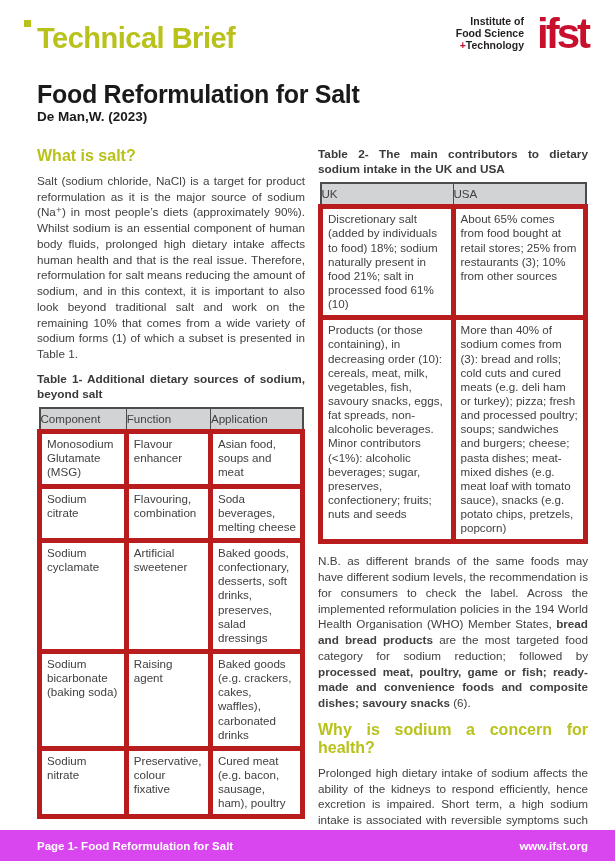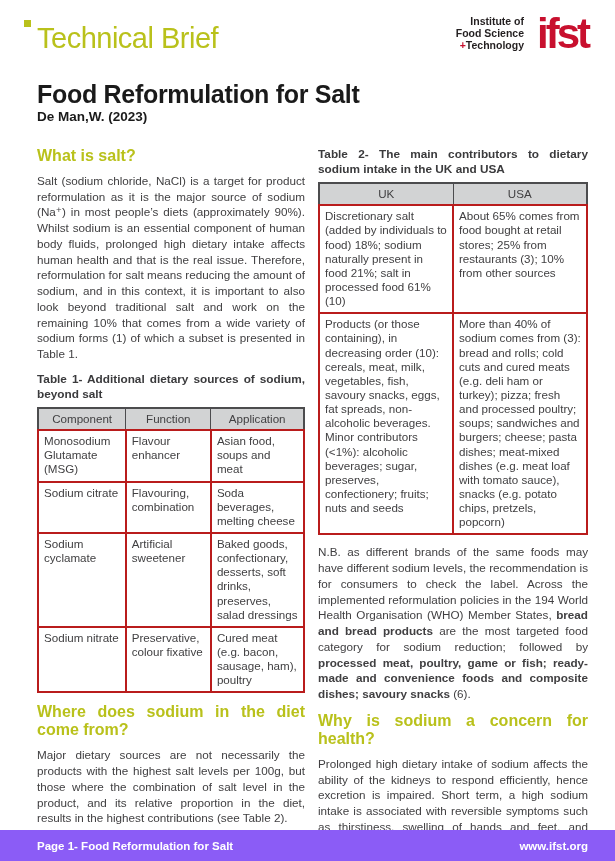--- a/index.html
+++ b/index.html
@@ -10,50 +10,50 @@
     background:#ffffff;
     font-family:"Liberation Sans","DejaVu Sans",sans-serif;
     color:#414042;
     overflow:hidden;
   }
   .corner-dot { position:absolute; left:24px; top:20px; width:7px; height:7px; background:#b9c11b; }
   .content { padding:14px 27px 0 37px; }
 
   
   .masthead { display:flex; justify-content:space-between; align-items:flex-start; }
-  .brief-title { font-size:29px; font-weight:normal; color:#b9c11b; letter-spacing:-0.5px; margin-top:8px; }
+  .brief-title { font-size:29px; font-weight:bold; color:#b9c11b; letter-spacing:-0.5px; margin-top:8px; }
   .logo { display:flex; align-items:center; gap:13px; margin-top:2px; }
   .logo-institute { text-align:right; font-size:10.5px; font-weight:bold; color:#231f20; line-height:1.12; }
   .logo-plus { color:#c8102e; }
   .logo-mark { font-size:42px; font-weight:bold; color:#c8102e; letter-spacing:-3px; line-height:0.85; }
   .doc-title { font-size:25px; font-weight:bold; color:#1a1a1a; margin-top:25px; letter-spacing:-0.3px; }
   .author { font-size:13.5px; font-weight:bold; color:#1a1a1a; }
 
   
   .columns { display:flex; gap:13px; margin-top:23px; }
   .col-left  { width:268px; flex:0 0 268px; }
   .col-right { width:270px; flex:0 0 270px; }
 
   .section-heading { font-size:16px; font-weight:bold; color:#b9c11b; text-align:justify; margin-bottom:8px; }
   .section-heading + p { margin-top:0; }
   p.body { font-size:11.7px; line-height:1.345; text-align:justify; margin-bottom:10px; }
   p.caption { font-size:11.8px; font-weight:bold; line-height:1.28; text-align:justify; margin:3px 0 5px; color:#3a3a3c; }
 
   table.data { width:100%; border-collapse:collapse; border:2px solid #4c4c4e; font-size:11.6px; line-height:1.22; margin-bottom:9px; }
-  table.data th { background:#d2d3d4; font-weight:normal; text-align:center; padding:3px 8px; border:1px solid #4c4c4e; }
-  table.data td { vertical-align:top; text-align:left; padding:3px 4px 4px 5px; border:2px solid #b91c1c; white-space:pre-line; }
+  table.data th { background:#d2d3d4; font-weight:normal; text-align:left; padding:3px 0; border:1px solid #4c4c4e; }
+  table.data td { vertical-align:top; text-align:left; padding:3px 4px 4px 5px; border:5px solid #b91c1c; white-space:pre-line; }
   #table1 col.c1 { width:33%; } #table1 col.c2 { width:32%; } #table1 col.c3 { width:35%; }
   #table2 col { width:50%; }
 
   .mt-heading { margin-top:10px; }
 
   
   .footer {
     position:absolute; left:0; right:0; bottom:0; height:31px;
-    background:#8b5cf6; color:#ffffff;
+    background:#d946ef; color:#ffffff;
     display:flex; justify-content:space-between; align-items:center;
     padding:0 27px 0 37px; font-size:11.5px; font-weight:bold;
   }
   .footer a { color:#ffffff; text-decoration:none; }
 </style>
 </head>
 <body>
 
 <div class="page">
   <div class="corner-dot"></div>
@@ -102,20 +102,25 @@
             <td>Sodium citrate</td>
             <td>Flavouring, combination</td>
             <td>Soda beverages, melting cheese</td>
           </tr>
           <tr>
             <td>Sodium cyclamate</td>
             <td>Artificial sweetener</td>
             <td>Baked goods, confectionary, desserts, soft drinks, preserves, salad dressings</td>
           </tr>
           <tr>
+            <td>Sodium bicarbonate (baking soda)</td>
+            <td>Raising agent</td>
+            <td>Baked goods (e.g. crackers, cakes, waffles), carbonated drinks</td>
+          </tr>
+          <tr>
             <td>Sodium nitrate</td>
             <td>Preservative, colour fixative</td>
             <td>Cured meat (e.g. bacon, sausage, ham), poultry</td>
           </tr>
         </tbody>
           </table>
 
         <div class="section-heading mt-heading">Where does sodium in the diet come from?</div>
         <p class="body">Major dietary sources are not necessarily the products with the highest salt levels per 100g, but those where the combination of salt level in the product, and its relative proportion in the diet, results in the highest contributions (see Table 2).</p>
 

